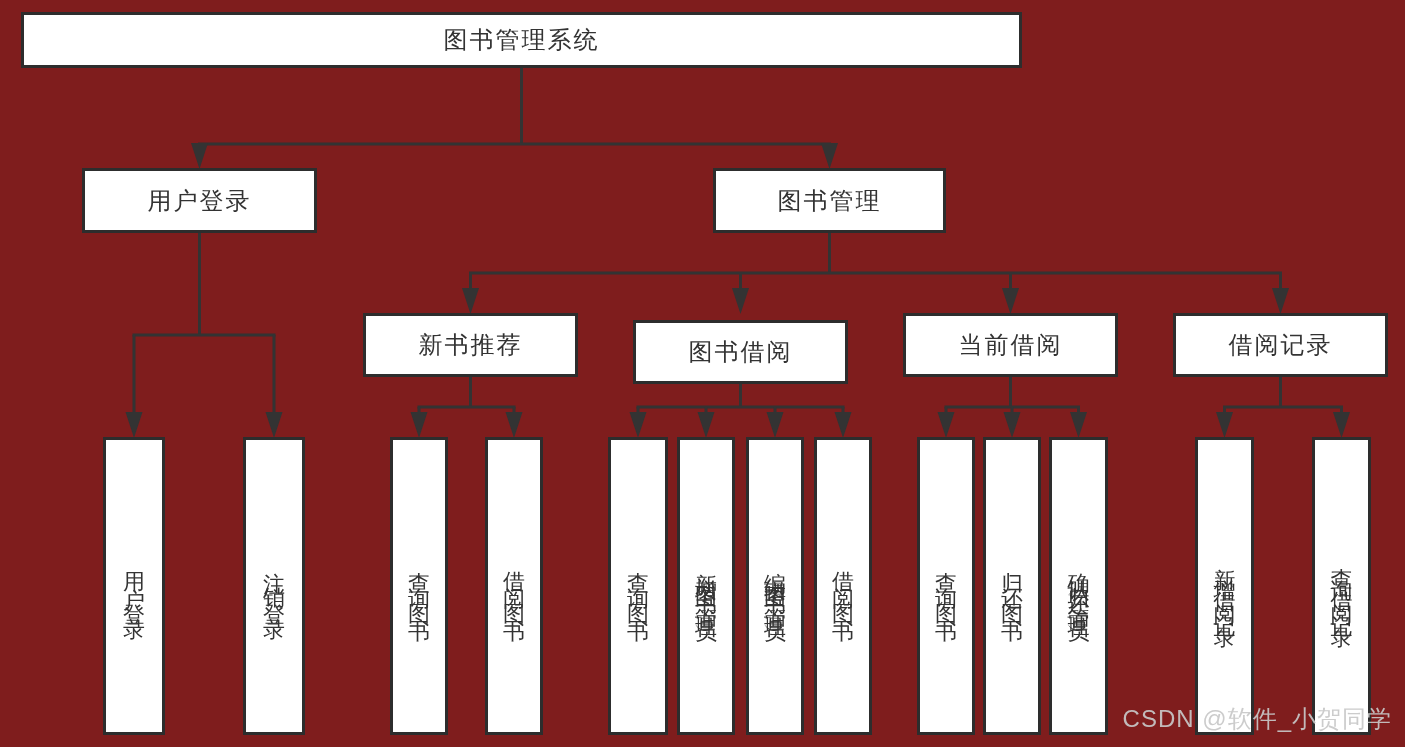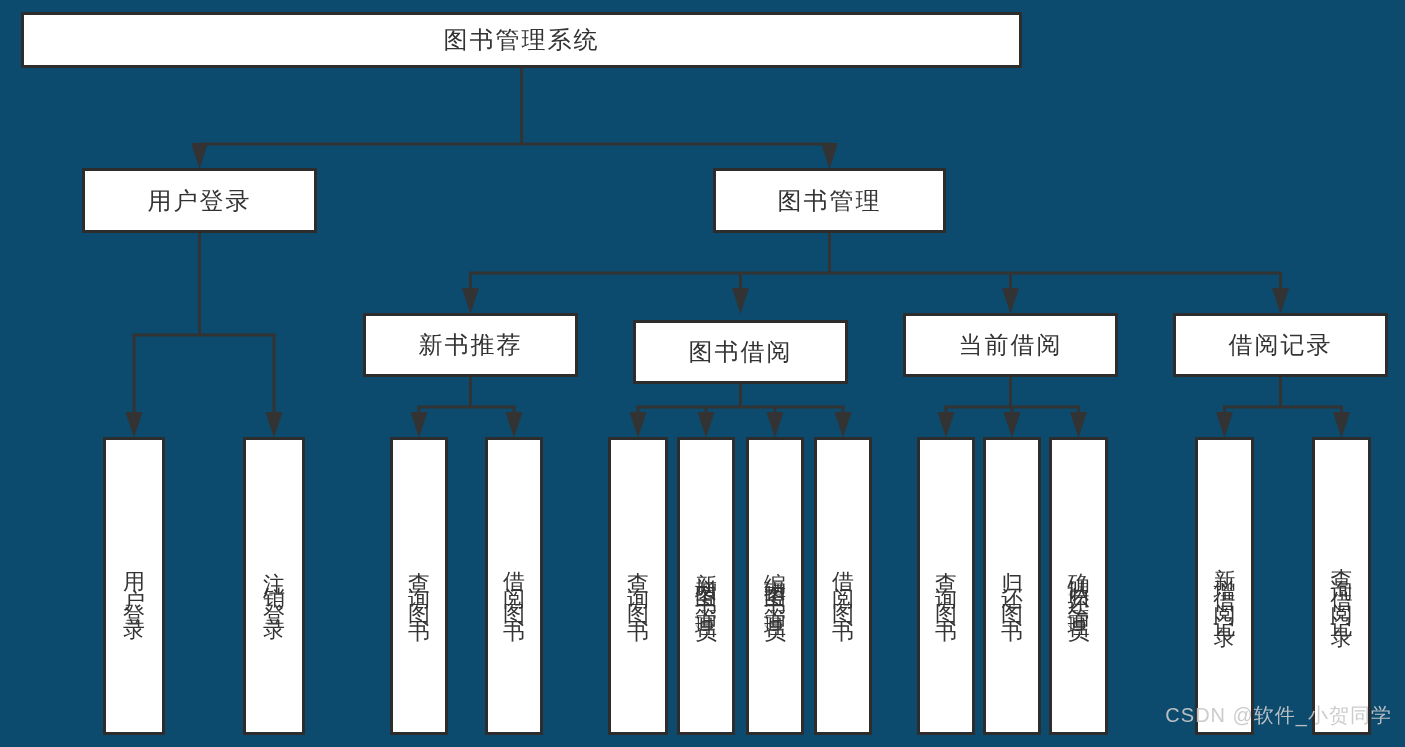--- a/index.html
+++ b/index.html
@@ -1,37 +1,37 @@
 <!DOCTYPE html>
 <html><head>
 <meta charset="utf-8">
 <style>
   html,body{margin:0;padding:0;background:#ffffff;}
   #stage{
-    position:relative;width:1405px;height:747px;background:#0c4a6e;overflow:hidden;
+    position:relative;width:1405px;height:747px;background:#7f1d1d;overflow:hidden;
     font-family:"Liberation Sans",sans-serif;color:#333333;
   }
   #connectors{position:absolute;left:0;top:0;z-index:1;}
   .hbox{
     position:absolute;box-sizing:border-box;background:#ffffff;
     border:3px solid #2d2d2d;display:flex;align-items:center;justify-content:center;
     font-size:24px;letter-spacing:2px;z-index:2;white-space:nowrap;
   }
   .vbox{
     position:absolute;box-sizing:border-box;background:#ffffff;
     border:3px solid #2d2d2d;display:flex;align-items:center;justify-content:center;
     writing-mode:vertical-rl;text-orientation:mixed;
     font-size:22px;z-index:2;line-height:1;
   }
   .ls-wide{letter-spacing:16px;}
   .ls-mid{letter-spacing:12px;}
   .ls-tight{letter-spacing:7px;}
   #watermark{
-    position:absolute;right:13px;bottom:18px;z-index:6;
-    font-size:20px;letter-spacing:1px;color:#c8c8c8;opacity:0.92;white-space:nowrap;
+    position:absolute;right:13px;bottom:12px;z-index:6;
+    font-size:24px;letter-spacing:1px;color:#c8c8c8;opacity:0.92;white-space:nowrap;
   }
 </style>
 </head>
 <body>
 
 <div id="stage">
 
   <svg id="connectors" width="1405" height="747" viewBox="0 0 1405 747">
       <line x1="521.5" y1="68" x2="521.5" y2="144" stroke="#333333" stroke-width="3"></line>
       <line x1="198" y1="144" x2="831" y2="144" stroke="#333333" stroke-width="3"></line>

